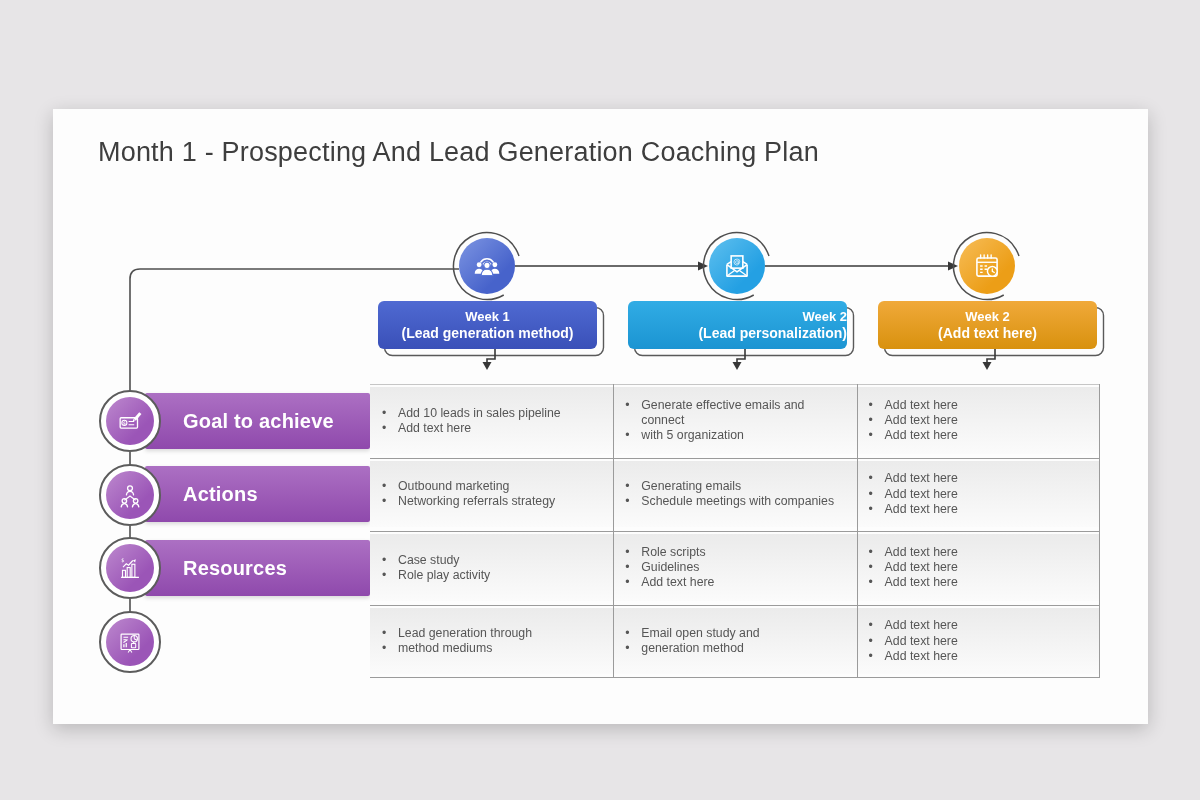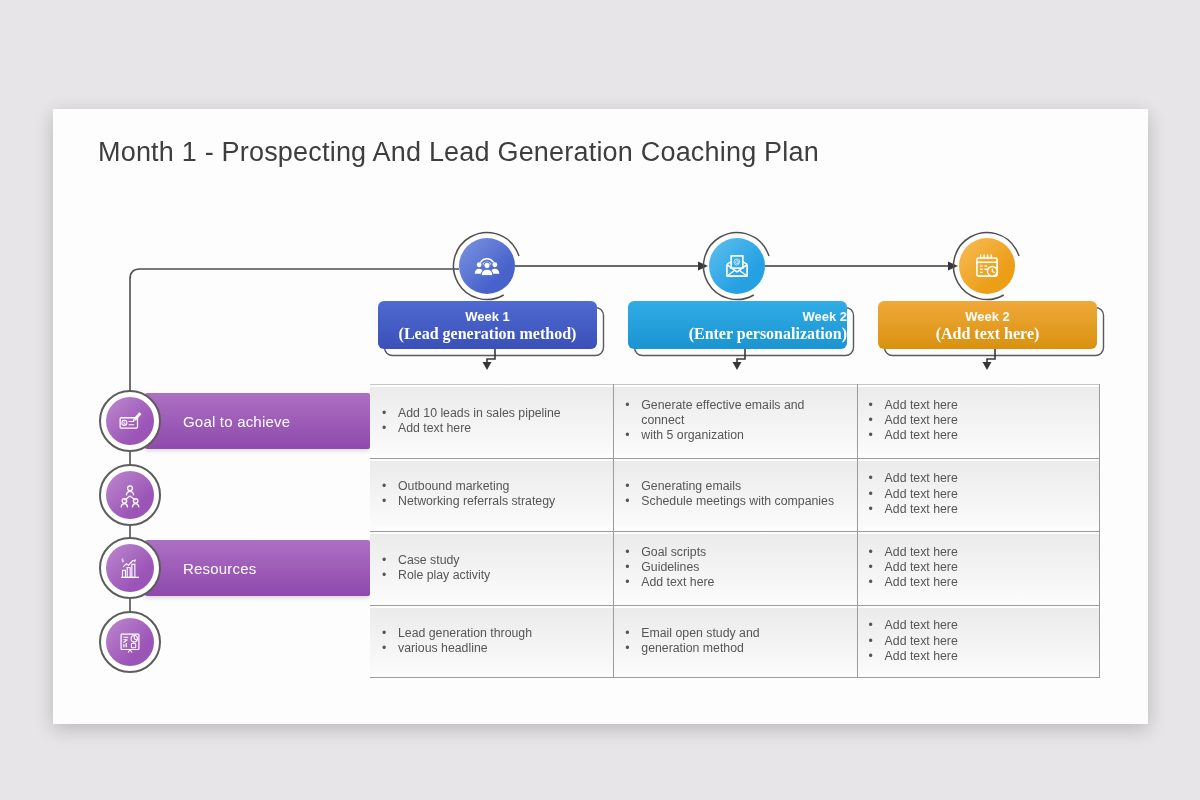--- a/index.html
+++ b/index.html
@@ -35,30 +35,30 @@
   .w4c{background:linear-gradient(135deg,#f7bd58 0%,#ec9e17 70%);}
   .week-box{
     position:absolute;top:192px;width:219px;height:48px;border-radius:6px;
     display:flex;flex-direction:column;align-items:center;justify-content:center;
     z-index:2;color:#fff;text-align:center;
   }
   .w1{background:linear-gradient(180deg,#4f6ad2 0%,#3a50b8 100%);}
   .w2{background:linear-gradient(180deg,#31ace5 0%,#1b94d2 100%);align-items:flex-end;}
   .w4{background:linear-gradient(180deg,#f0a93a 0%,#d8910e 100%);}
   .week-name{font-size:13px;font-weight:bold;line-height:17px;}
-  .week-desc{font-size:16px;font-weight:bold;line-height:17px;font-family:Liberation Serif, serif;}
+  .week-desc{font-size:14px;font-weight:bold;line-height:17px;}
 
   
   .cat-bar{
     position:absolute;left:92px;width:225px;height:56px;z-index:2;
     background:linear-gradient(180deg,#ac70c3 0%,#8f49ac 100%);
     border-radius:2px;display:flex;align-items:center;
     box-shadow:0 2px 4px rgba(0,0,0,.15);
   }
-  .cat-label{padding-left:38px;color:#fff;font-size:15px;font-weight:normal;letter-spacing:.2px;}
+  .cat-label{padding-left:38px;color:#fff;font-size:20px;font-weight:bold;letter-spacing:.2px;}
   .cat-circle{
     position:absolute;left:46px;width:62px;height:62px;border-radius:50%;
     background:#fff;border:2px solid #5c5c5c;box-sizing:border-box;
     display:flex;align-items:center;justify-content:center;z-index:3;
   }
   .cat-circle-inner{
     width:48px;height:48px;border-radius:50%;
     background:linear-gradient(135deg,#bd89ce 0%,#9b55b7 70%);
     display:flex;align-items:center;justify-content:center;
   }
@@ -149,29 +149,32 @@
         <path d="M21 18.7V21l1.9 1.1" stroke="#fff" stroke-width="1.2" fill="none" stroke-linecap="round"></path>
       </svg>
     </div>
 
     <div class="week-box w1" style="left:325px">
       <div class="week-name">Week 1</div>
       <div class="week-desc">(Lead generation method)</div>
     </div>
     <div class="week-box w2" style="left:575px">
       <div class="week-name">Week 2</div>
-      <div class="week-desc">(Enter personalization)</div>
+      <div class="week-desc">(Lead personalization)</div>
     </div>
     <div class="week-box w4" style="left:825px">
       <div class="week-name">Week 2</div>
       <div class="week-desc">(Add text here)</div>
     </div>
 
     <div class="cat-bar" style="top:284px">
       <span class="cat-label">Goal to achieve</span>
+    </div>
+    <div class="cat-bar" style="top:357px">
+      <span class="cat-label">Actions</span>
     </div>
     <div class="cat-bar" style="top:431px">
       <span class="cat-label">Resources</span>
     </div>
 
     <div class="cat-circle" style="top:281px">
       <div class="cat-circle-inner">
         <svg class="ic" width="30" height="30" viewBox="0 0 32 32">
           <rect x="5.5" y="12.5" width="18.5" height="11" rx="1" stroke="#fff" stroke-width="1.4" fill="none"></rect>
           <circle cx="10" cy="18" r="2.7" stroke="#fff" stroke-width="1.1" fill="none"></circle>
@@ -333,21 +336,21 @@
                 <li>
                   <span class="dot">•</span>
                   <span class="txt">Role play activity</span>
                 </li>
               </ul>
             </div>
           <div class="cell">
               <ul class="bullets">
                 <li>
                   <span class="dot">•</span>
-                  <span class="txt">Goal scripts</span>
+                  <span class="txt">Role scripts</span>
                 </li>
                 <li>
                   <span class="dot">•</span>
                   <span class="txt">Guidelines</span>
                 </li>
                 <li>
                   <span class="dot">•</span>
                   <span class="txt">Add text here</span>
                 </li>
               </ul>
@@ -376,21 +379,21 @@
         <div class="m-band"></div>
         <div class="m-cells">
           <div class="cell">
               <ul class="bullets">
                 <li>
                   <span class="dot">•</span>
                   <span class="txt">Lead generation through</span>
                 </li>
                 <li>
                   <span class="dot">•</span>
-                  <span class="txt">various headline</span>
+                  <span class="txt">method mediums</span>
                 </li>
               </ul>
             </div>
           <div class="cell">
               <ul class="bullets">
                 <li>
                   <span class="dot">•</span>
                   <span class="txt">Email open study and</span>
                 </li>
                 <li>

